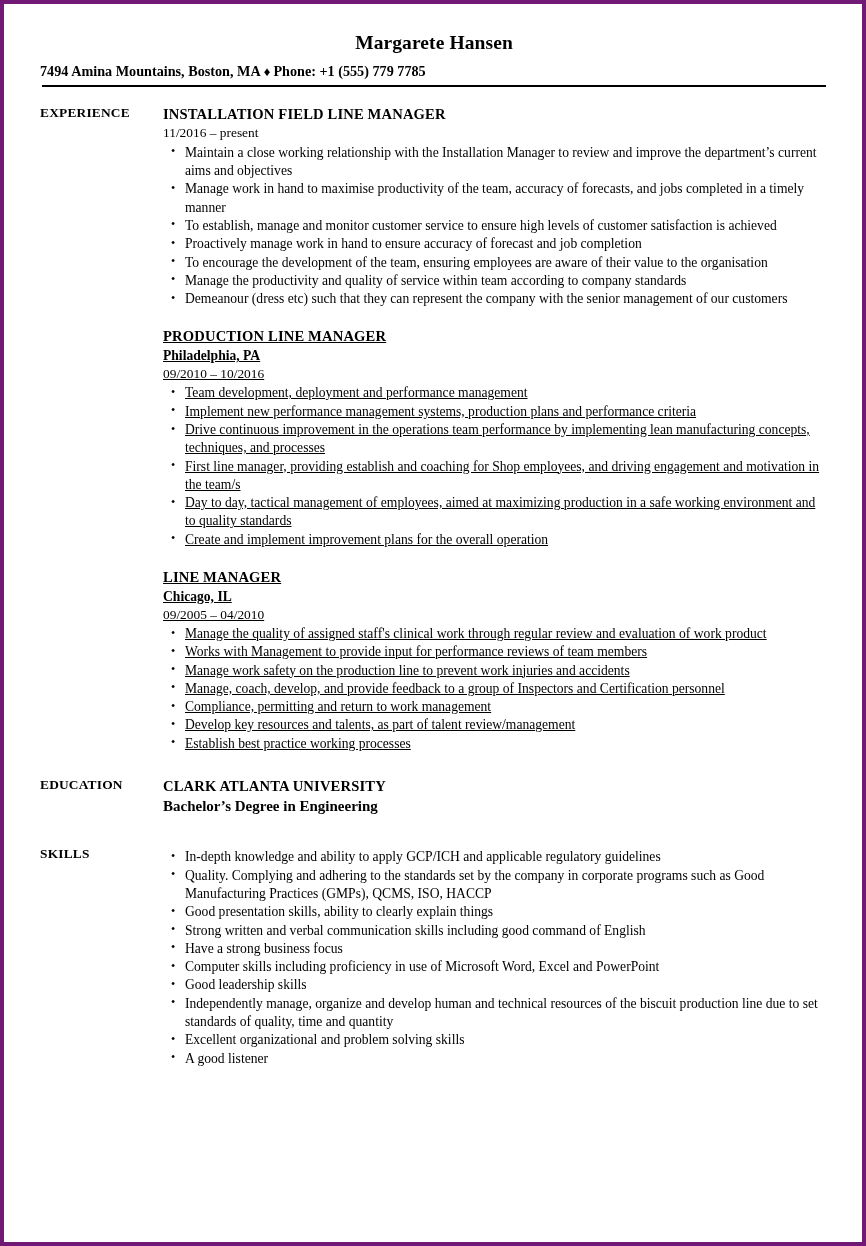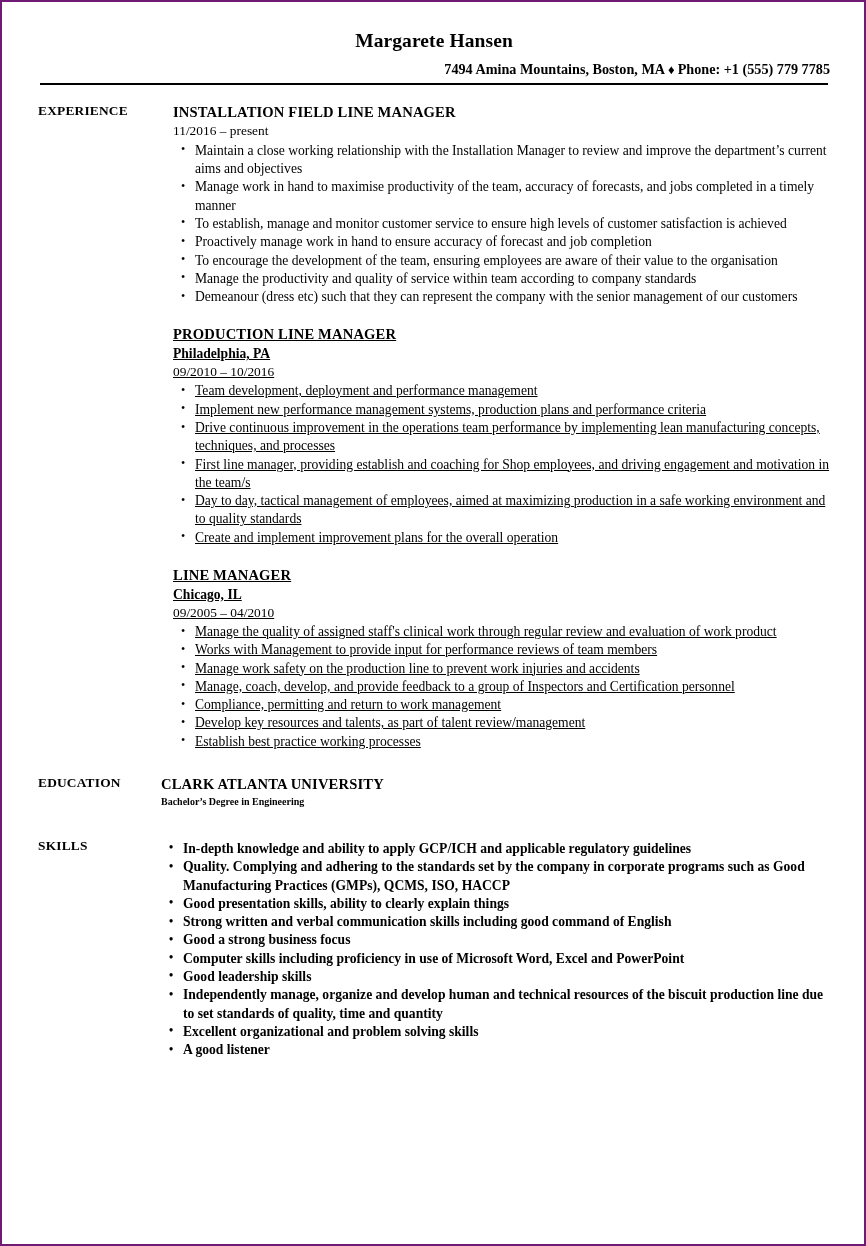--- a/index.html
+++ b/index.html
@@ -10,21 +10,21 @@
   body {
     font-family: "Liberation Serif", "DejaVu Serif", serif;
     color: #000000;
   }
   .page {
     position: relative;
     width: 866px;
     height: 1246px;
     box-sizing: border-box;
     background: #ffffff;
-    border: 2px solid #701a75;
+    border: 4px solid #701a75;
     overflow: hidden;
   }
   .sheet {
     position: absolute;
     left: 0;
     top: 0;
     right: 0;
     bottom: 0;
     padding: 14px 34px 0 36px;
     box-sizing: border-box;
@@ -33,21 +33,21 @@
   
   .resume-name {
     text-align: center;
     font-weight: bold;
     font-size: 19.5px;
     letter-spacing: 0.1px;
     margin: 14px 0 0 0;
     line-height: 1.15;
   }
   .resume-contact {
-    text-align: right;
+    text-align: left;
     font-weight: bold;
     font-size: 14.2px;
     margin: 9px 0 0 0;
     line-height: 1.2;
   }
   .contact-sep {
     font-size: 13px;
     padding: 0 3px;
   }
   .header-rule {
@@ -68,21 +68,21 @@
     font-size: 13.4px;
     letter-spacing: 0.2px;
     padding-top: 0;
     line-height: 1.25;
   }
   .section-body {
     flex: 1 1 auto;
     min-width: 0;
   }
 
-  #section-experience { margin-top: 18px; gap: 12px; }
+  #section-experience { margin-top: 18px; }
   #section-education  { margin-top: 24px; justify-content: flex-end; }
   #section-skills     { margin-top: 30px; justify-content: center; }
 
   
   .job + .job { margin-top: 19px; text-decoration: underline; }
   .job-title {
     font-weight: bold;
     font-size: 14.6px;
     letter-spacing: 0.15px;
     line-height: 1.3;
@@ -123,27 +123,27 @@
 
   
   .edu-school {
     font-weight: bold;
     font-size: 14.6px;
     letter-spacing: 0.15px;
     line-height: 1.3;
   }
   .edu-degree {
     font-weight: bold;
-    font-size: 10px;
+    font-size: 15px;
     line-height: 1.3;
     margin-top: 1px;
   }
 
   
-  #skills-list > li { padding-left: 22px; font-weight: bold; }
+  #skills-list > li { padding-left: 22px; }
 </style>
 </head>
 <body>
 
 <div class="page">
   <div class="sheet">
 
     <div>
       <div class="resume-name">Margarete Hansen</div>
       <div class="resume-contact">
@@ -213,21 +213,21 @@
     </div>
 
     <div class="section" id="section-skills">
       <div class="section-label">SKILLS</div>
       <div class="section-body">
         <ul class="bullets" id="skills-list">
           <li>In-depth knowledge and ability to apply GCP/ICH and applicable regulatory guidelines</li>
           <li>Quality. Complying and adhering to the standards set by the company in corporate programs such as Good Manufacturing Practices (GMPs), QCMS, ISO, HACCP</li>
           <li>Good presentation skills, ability to clearly explain things</li>
           <li>Strong written and verbal communication skills including good command of English</li>
-          <li>Good a strong business focus</li>
+          <li>Have a strong business focus</li>
           <li>Computer skills including proficiency in use of Microsoft Word, Excel and PowerPoint</li>
           <li>Good leadership skills</li>
           <li>Independently manage, organize and develop human and technical resources of the biscuit production line due to set standards of quality, time and quantity</li>
           <li>Excellent organizational and problem solving skills</li>
           <li>A good listener</li>
         </ul>
       </div>
     </div>
 
   </div>

